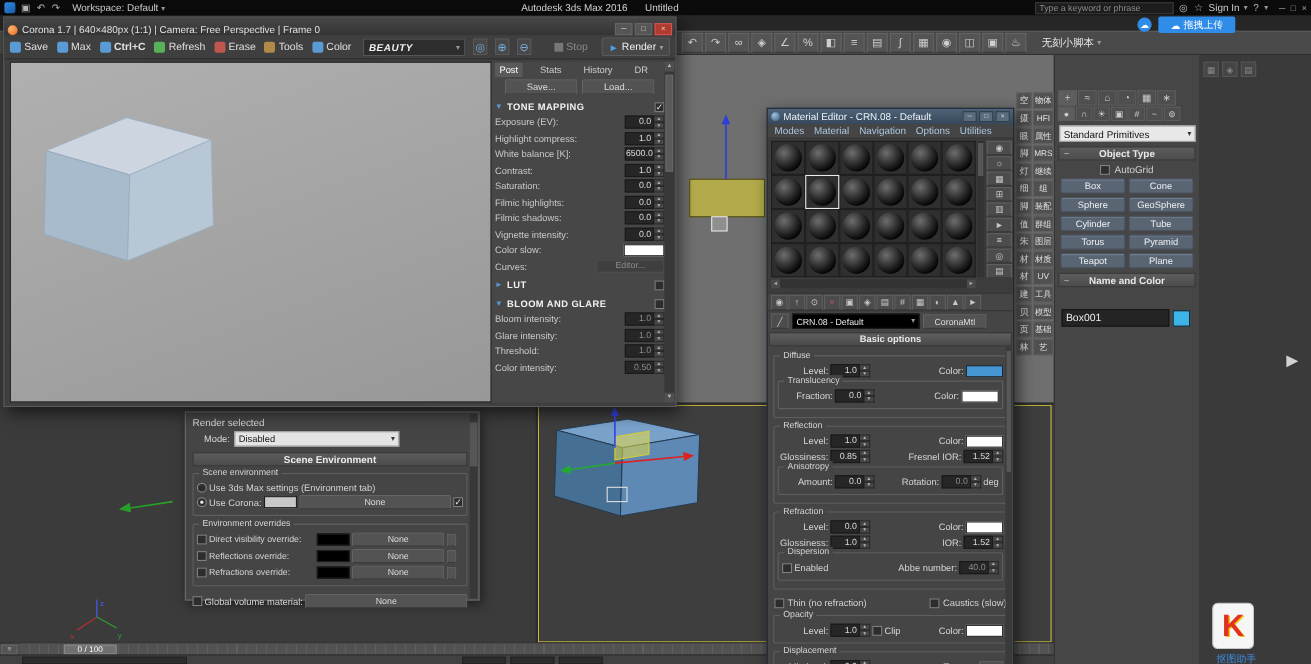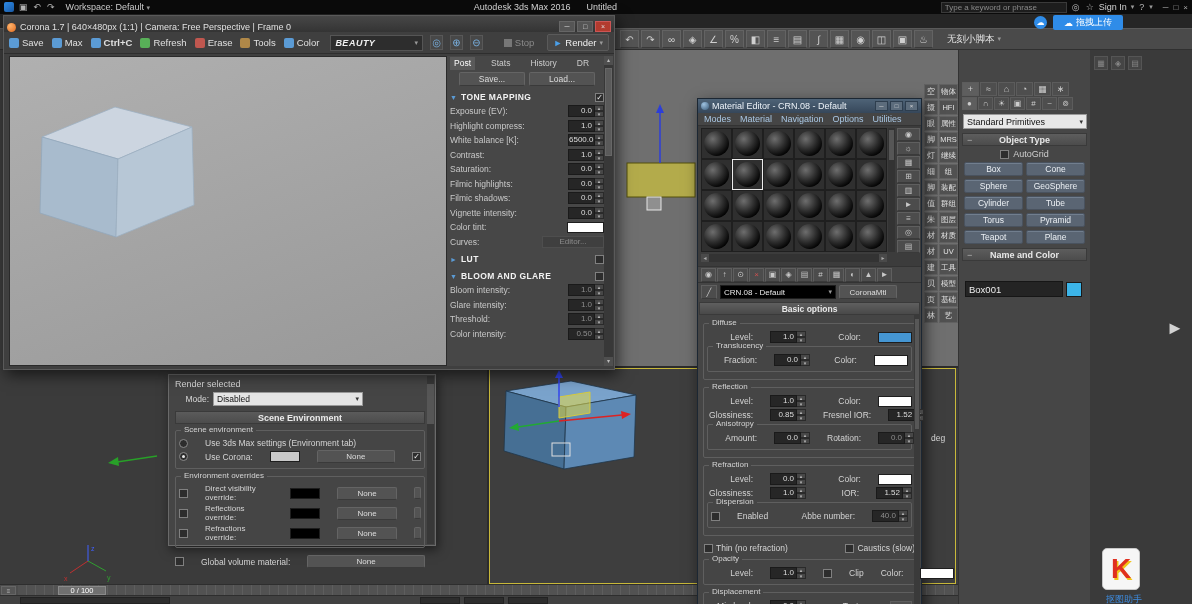--- a/index.html
+++ b/index.html
@@ -72,21 +72,21 @@
 
 .rsetup{position:absolute;left:168px;top:374px;width:268px;height:172px;background:#454545;border:1px solid #6a6a6a;box-shadow:2px 4px 10px rgba(0,0,0,.5);z-index:5;padding:4px 10px 4px 6px;font-size:8.5px;color:#d8d8d8}
 .rs-scroll{position:absolute;right:1px;top:1px;width:7px;bottom:1px;background:#383838}
 .rs-scroll i{position:absolute;left:0;width:7px;height:40px;top:8px;background:#565656}
 .rs-mode{display:flex;align-items:center;gap:4px;margin:3px 0}
 .rs-dd{width:150px;height:14px;background:#e4e4e4;border:1px solid #999;color:#111;display:flex;align-items:center;padding:0 3px}
 .rs-dd .car{margin-left:auto;color:#333}
 .rs-roll{height:13px;background:linear-gradient(#5b5b5b,#4c4c4c);border:1px solid #3a3a3a;display:flex;align-items:center;justify-content:center;font-weight:bold;color:#ececec;margin:5px 0 6px;font-size:9px}
 .grp{border:1px solid #5f5f5f;border-radius:2px;margin:5px 0 7px;padding:5px 3px 3px;position:relative}
 .grp .gt{position:absolute;top:-6px;left:5px;background:#454545;padding:0 3px;color:#d4d4d4;font-size:8px}
-.prow{display:flex;align-items:center;margin:2px 0;gap:17px;color:#d4d4d4;font-size:8.5px}
+.prow{display:flex;align-items:center;margin:2px 0;gap:2px;color:#d4d4d4;font-size:8.5px}
 .radio{width:9px;height:9px;border:1px solid #8a8a8a;border-radius:50%;background:#2d2d2d;position:relative;flex:none}
 .radio.sel::after{content:"";position:absolute;left:2px;top:2px;width:3px;height:3px;border-radius:50%;background:#e8e8e8}
 .cb{width:9px;height:9px;border:1px solid #808080;background:#2d2d2d;flex:none;font-size:8px;line-height:8px;text-align:center;color:#f0f0f0}
 .cb.checked::after{content:"✓"}
 .sw{width:30px;height:11px;border:1px solid #1e1e1e;background:#fff;flex:none}
 .btn{background:#535353;border:1px solid #646464;border-bottom-color:#3a3a3a;color:#ddd;display:flex;align-items:center;justify-content:center;border-radius:2px}
 .mini{width:9px;height:12px}
 
 .spin{display:inline-flex;align-items:stretch;height:12px;flex:none}
 .spin .v{width:27px;background:#262626;border:1px solid #1a1a1a;color:#ddd;font-size:8px;line-height:10px;text-align:right;padding-right:2px}
@@ -143,21 +143,21 @@
 .me-side{position:absolute;left:199px;top:2px;width:23px;display:flex;flex-direction:column;gap:1px}
 .meic{height:13px;background:#4c4c4c;border:1px solid #5f5f5f;border-bottom-color:#3a3a3a;display:flex;align-items:center;justify-content:center;color:#c8c8c8;font-size:8px}
 .me-hscroll{position:absolute;left:3px;top:128px;width:186px;height:8px;background:#333;display:flex;justify-content:space-between}
 .me-hscroll .a{width:8px;height:8px;background:#4a4a4a;color:#aaa;font-size:5px;text-align:center;line-height:8px}
 .me-toolbar{height:17px;background:#454545;border-top:1px solid #333;border-bottom:1px solid #333;display:flex;align-items:center;gap:1px;padding:0 3px}
 .me-toolbar .meic{width:15px;height:14px}
 .me-namerow{height:18px;display:flex;align-items:center;gap:3px;padding:0 3px}
 .me-dd{width:116px;height:14px;background:#000000;border:1px solid #1d1d1d;color:#e8e8e8;display:flex;align-items:center;padding:0 3px;font-size:8px}
 .me-dd .car{margin-left:auto}
 .me-mtl{width:58px;height:14px;font-size:8px}
-.me-roll{height:13px;background:linear-gradient(#5f5f5f,#494949);border:1px solid #3a3a3a;display:flex;align-items:center;justify-content:center;color:#e8e8e8;font-weight:bold;font-size:8.5px;margin:1px 1px}
+.me-roll{height:13px;background:linear-gradient(#5f5f5f,#494949);border:1px solid #3a3a3a;display:flex;align-items:flex-start;justify-content:center;color:#e8e8e8;font-weight:bold;font-size:8.5px;margin:1px 1px}
 .me-groups{padding:2px 5px 0;position:relative}
 .me-groups .grp .gt{background:#454545}
 .grp.subg{margin:3px 0 4px}
 .pl{text-align:right;flex:none}
 .w46{width:46px}
 .auto{margin-left:auto}
 .mapbtn{width:22px;height:11px;background:#4f4f4f;border:1px solid #5e5e5e;flex:none}
 .split{justify-content:space-between;margin:3px 1px 6px}
 .cbwrap{display:flex;align-items:center;gap:3px}
 .me-scroll2{position:absolute;right:1px;top:216px;width:6px;bottom:2px;background:#3a3a3a}
@@ -710,21 +710,21 @@
             <span class="spin">
               <span class="v">0.0</span>
               <span class="ud">
                 <i>▴</i>
                 <i>▾</i>
               </span>
             </span>
           </div>
         </div>
       <div class="crow">
-          <span class="cl">Color tint:</span>
+          <span class="cl">Color slow:</span>
         <span class="sw" style="width: 37px; background: rgb(255, 255, 255);"></span>
       </div>
       <div class="crow">
           <span class="cl">Curves:</span>
         <span class="ebtn">Editor...</span>
       </div>
       <div class="sec">
         <i class="tri">►</i>
           <b>LUT</b>
         <span class="cb"></span>

